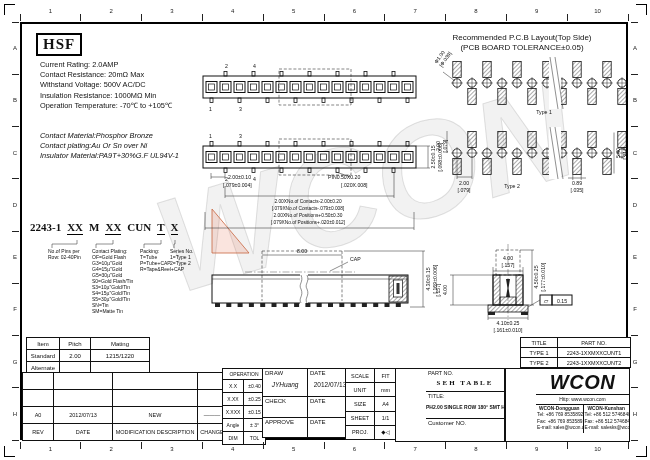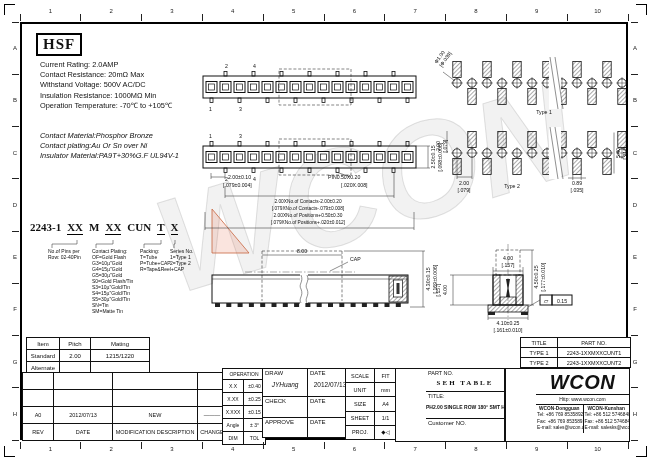--- a/index.html
+++ b/index.html
@@ -455,20 +455,24 @@
       <div class="nline">Withstand Voltage: 500V AC/DC</div>
       <div class="nline">Insulation Resistance: 1000MΩ Min</div>
       <div class="nline">Operation Temperature: -70℃ to +105℃</div>
     </div>
   <div class="abs mats" id="mats">
       <div class="nline">Contact Material:Phosphor Bronze</div>
       <div class="nline">Contact plating:Au Or Sn over Ni</div>
       <div class="nline">Insulator Material:PA9T+30%G.F UL94V-1</div>
     </div>
 
+  <div class="abs pcbtitle">
+    <div>Recommended P.C.B Layout(Top Side)</div>
+    <div>(PCB BOARD TOLERANCE±0.05)</div>
+  </div>
 
   <div class="abs ordcode">
     <span>2243-1</span>
     <span class="u">XX</span>
     <span>M</span>
     <span class="u">XX</span>
     <span>CUN</span>
     <span class="u">T</span>
     <span class="u">X</span>
   </div>

